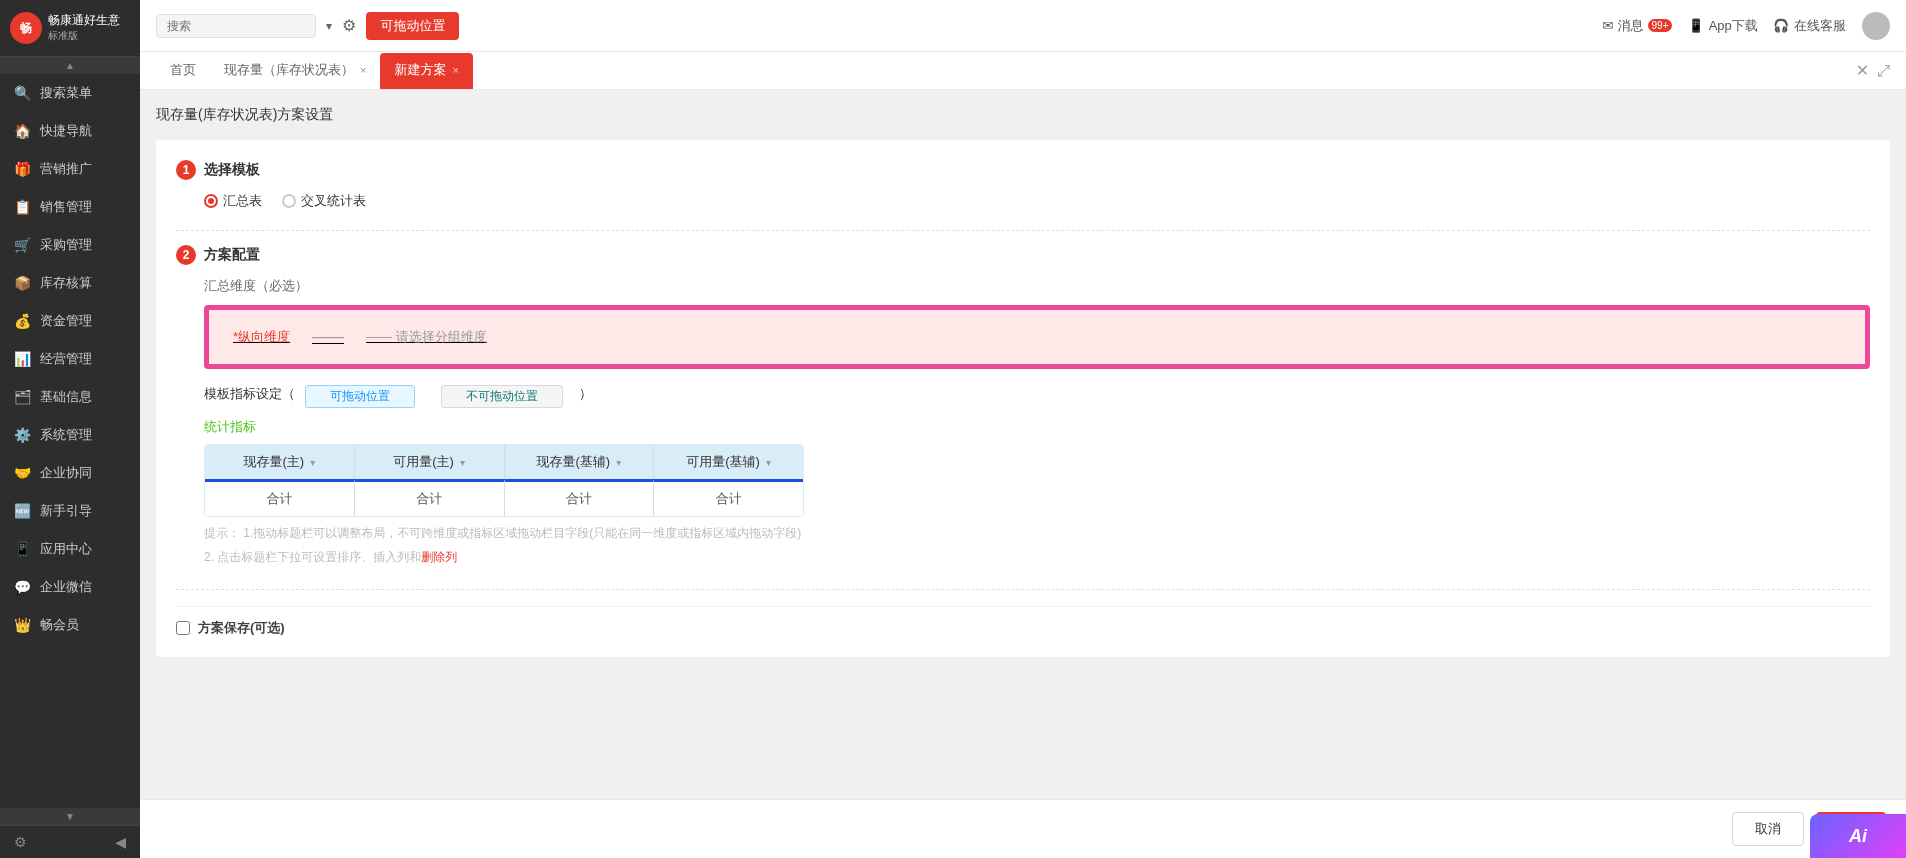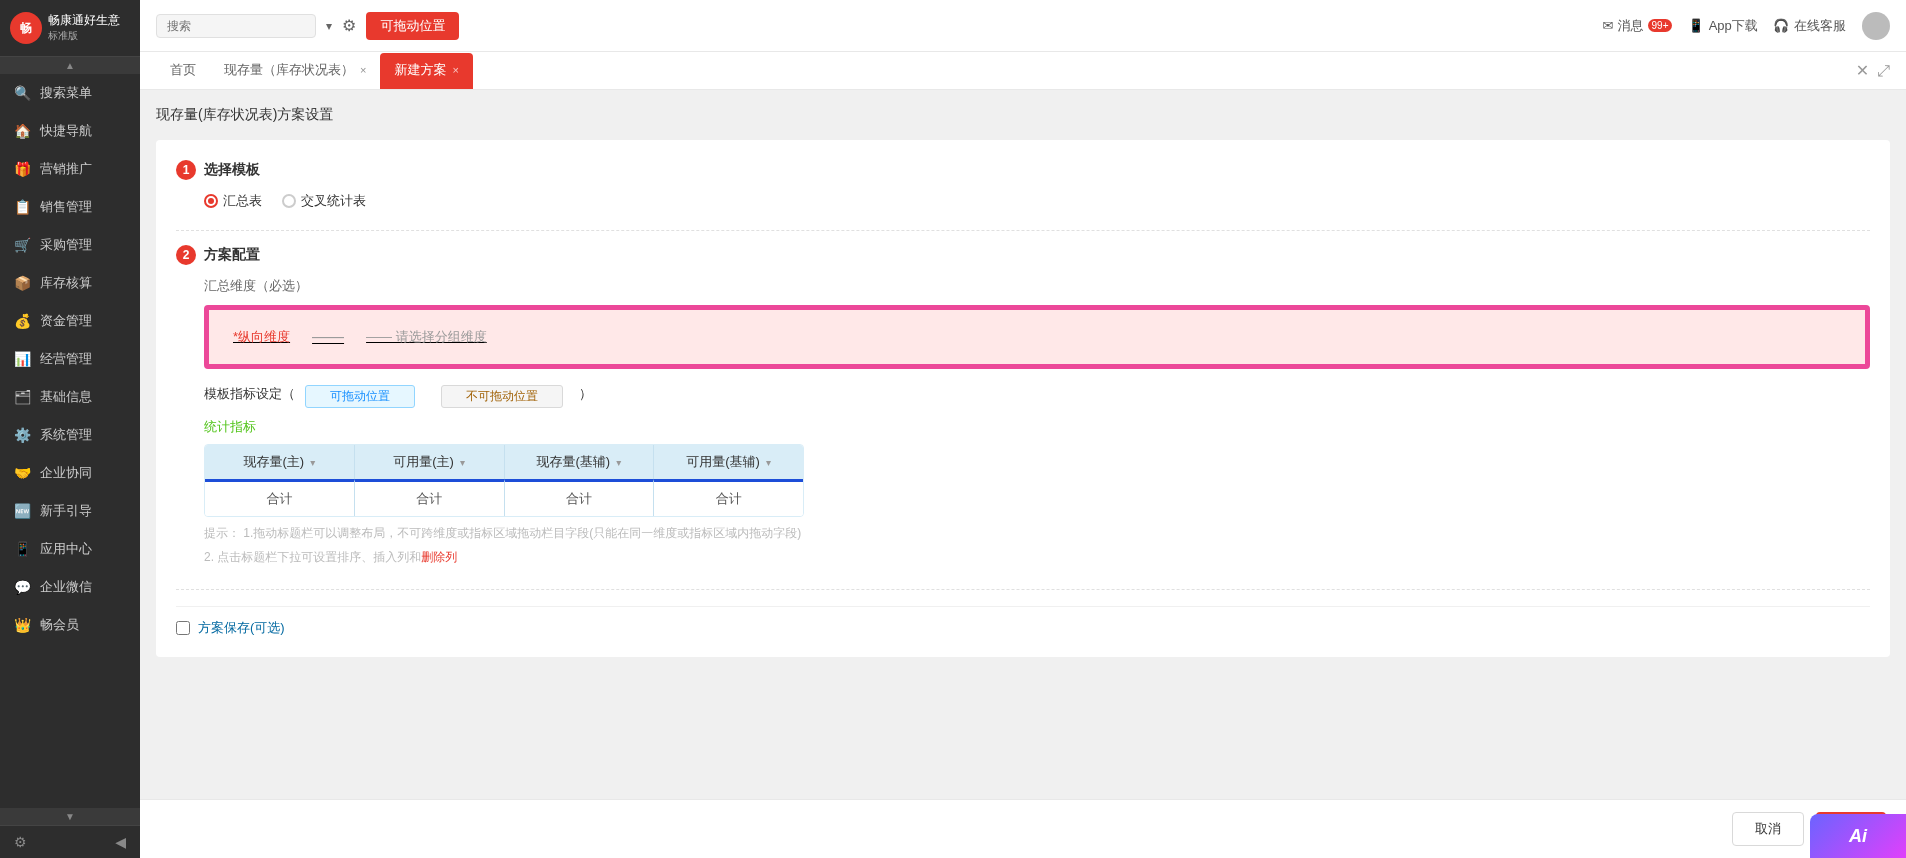--- a/index.html
+++ b/index.html
@@ -267,21 +267,21 @@
       margin-right: 6px;
     }
     .indicator-tag.movable {
       background: #e6f7ff;
       border: 1px solid #91d5ff;
       color: #1890ff;
     }
     .indicator-tag.fixed {
       background: #f5f5f5;
       border: 1px solid #d9d9d9;
-      color: #a16207;
+      color: #0f766e;
     }
 
     
     .stats-section-title {
       color: #52c41a;
       font-size: 13px;
       margin-bottom: 8px;
     }
     .stats-table {
       border: 1px solid #d9edf7;
@@ -328,21 +328,21 @@
       gap: 8px;
       margin-top: 16px;
       padding-top: 12px;
       border-top: 1px solid #f0f0f0;
     }
     .save-checkbox {
       width: 14px; height: 14px;
       border: 1px solid #ccc;
       border-radius: 2px;
     }
-    .save-label { font-size: 13px; color: #0369a1; }
+    .save-label { font-size: 13px; color: #404040; font-weight: bold; }
 
     
     .bottom-bar {
       background: #fff;
       border-top: 1px solid #e8e8e8;
       padding: 12px 20px;
       display: flex;
       justify-content: flex-end;
       gap: 12px;
       flex-shrink: 0;

